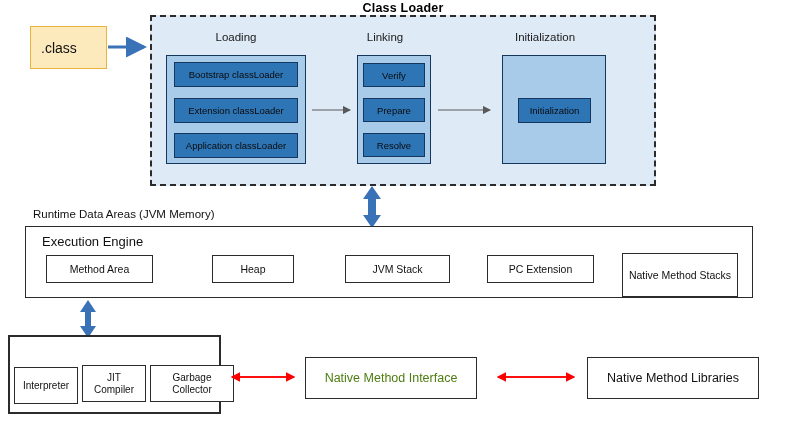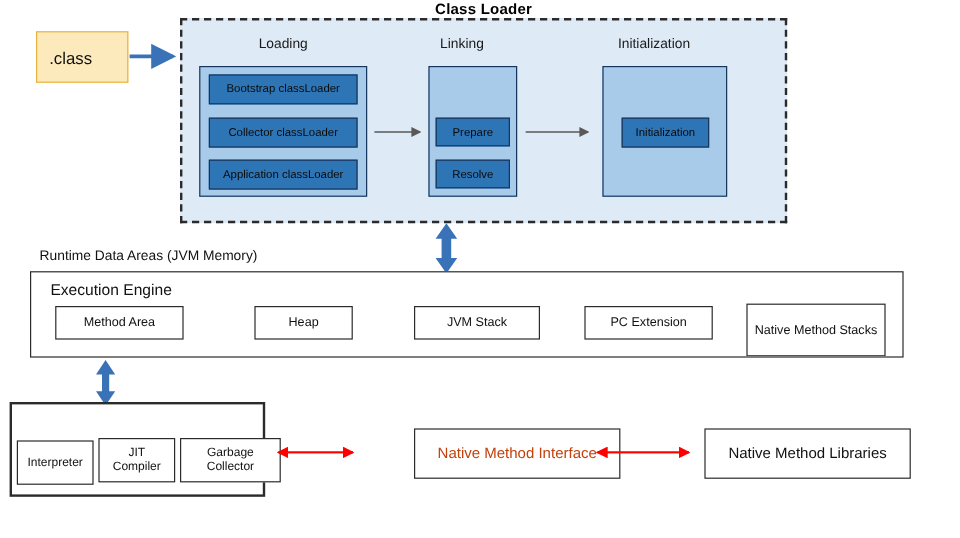--- a/index.html
+++ b/index.html
@@ -115,21 +115,21 @@
     font-size: 10px; color: #111; text-align: center; line-height: 1.15;
   }
   .ee-interp { left: 14px;  top: 367px; width: 64px; height: 37px; }
   .ee-jit    { left: 82px;  top: 365px; width: 64px; height: 37px; }
   .ee-gc     { left: 150px; top: 365px; width: 84px; height: 37px; }
 
   .nmi-box {
     left: 305px; top: 357px; width: 172px; height: 42px;
     background: #fff; border: 1.5px solid #2b2b2b;
     display: flex; align-items: center; justify-content: center;
-    font-size: 12.5px; color: #c2410c; margin-left: 40px;
+    font-size: 12.5px; color: #4d7c0f;
   }
   .nml-box {
     left: 587px; top: 357px; width: 172px; height: 42px;
     background: #fff; border: 1.5px solid #2b2b2b;
     display: flex; align-items: center; justify-content: center;
     font-size: 12.5px; color: #111;
   }
 
   svg { display: block; overflow: visible; }
 </style>
@@ -150,34 +150,35 @@
     </defs>
     <line x1="0" y1="9" x2="36" y2="9" stroke="#3A72B8" stroke-width="3" marker-end="url(#blueHead)"></line>
   </svg>
 
   <div class="abs cl-title">Class Loader</div>
   <div class="abs cl-dashed"></div>
 
   <div class="abs phase-label lbl-loading">Loading</div>
   <div class="abs phase-panel panel-loading"></div>
   <div class="abs item-box bx-bootstrap">Bootstrap classLoader</div>
-  <div class="abs item-box bx-extension">Collector classLoader</div>
+  <div class="abs item-box bx-extension">Extension classLoader</div>
   <div class="abs item-box bx-application">Application classLoader</div>
 
   <svg class="abs" style="left:312px; top:103px; width:48px; height:14px;">
     <defs>
       <marker id="greyHead" markerWidth="7" markerHeight="7" refX="6" refY="3.5" orient="auto">
         <polygon points="0 0, 7 3.5, 0 7" fill="#595959"></polygon>
       </marker>
     </defs>
     <line x1="0" y1="7" x2="38" y2="7" stroke="#595959" stroke-width="1.2" marker-end="url(#greyHead)"></line>
   </svg>
 
   <div class="abs phase-label lbl-linking">Linking</div>
   <div class="abs phase-panel panel-linking"></div>
+  <div class="abs item-box bx-verify">Verify</div>
   <div class="abs item-box bx-prepare">Prepare</div>
   <div class="abs item-box bx-resolve">Resolve</div>
 
   <svg class="abs" style="left:438px; top:103px; width:62px; height:14px;">
     <line x1="0" y1="7" x2="52" y2="7" stroke="#595959" stroke-width="1.2" marker-end="url(#greyHead)"></line>
   </svg>
 
   <div class="abs phase-label lbl-init">Initialization</div>
   <div class="abs phase-panel panel-init"></div>
   <div class="abs item-box bx-init">Initialization</div>

